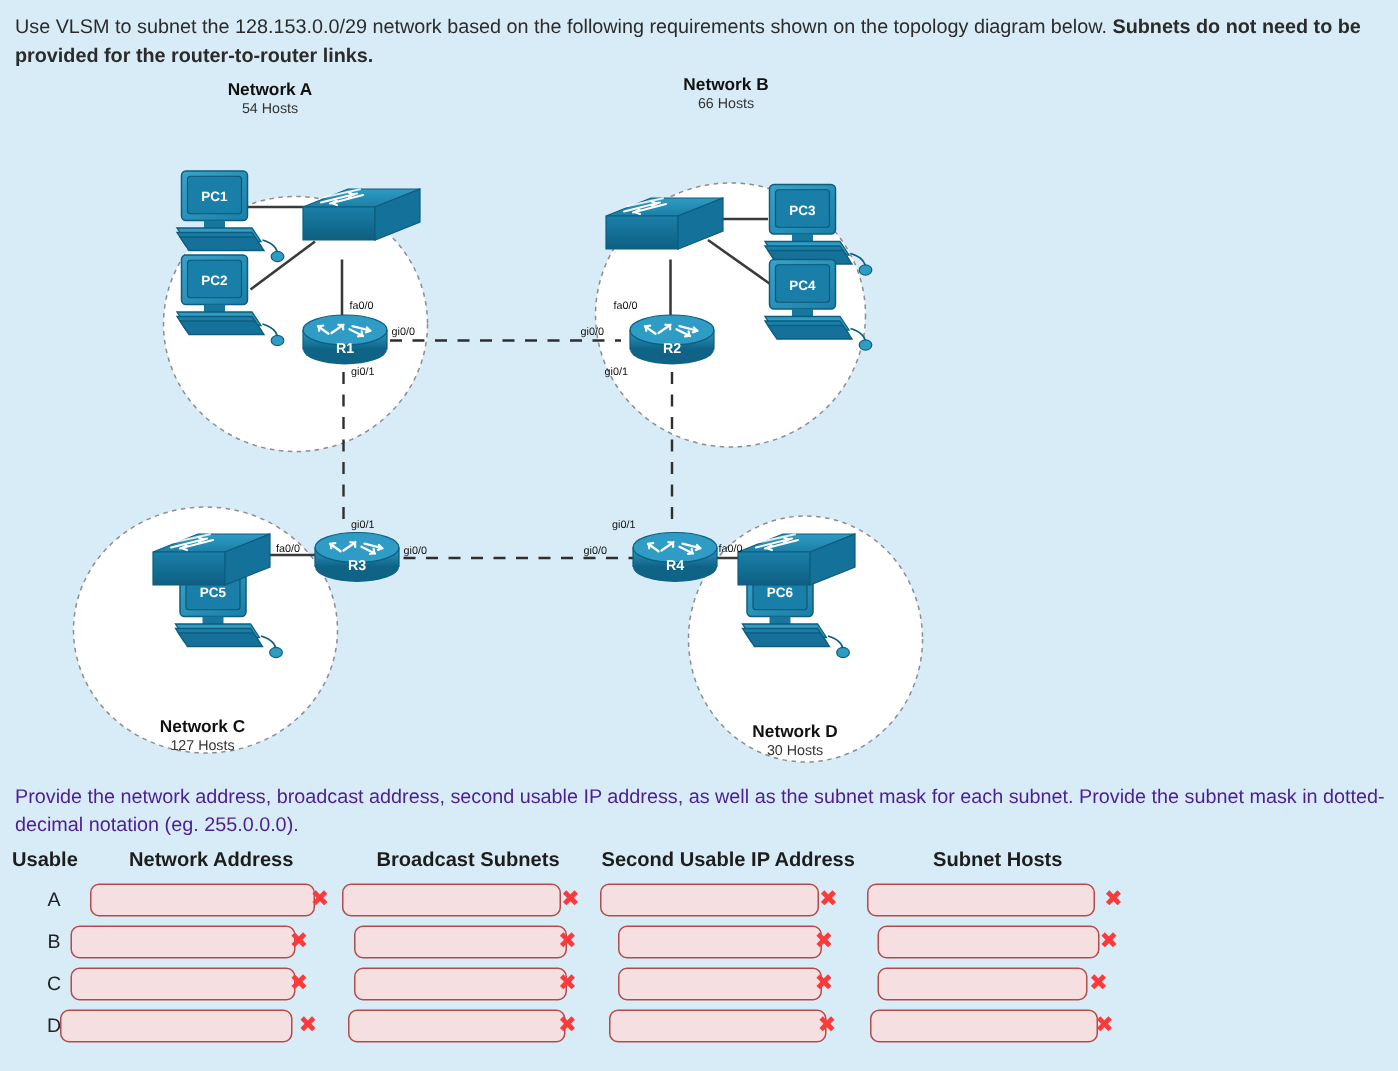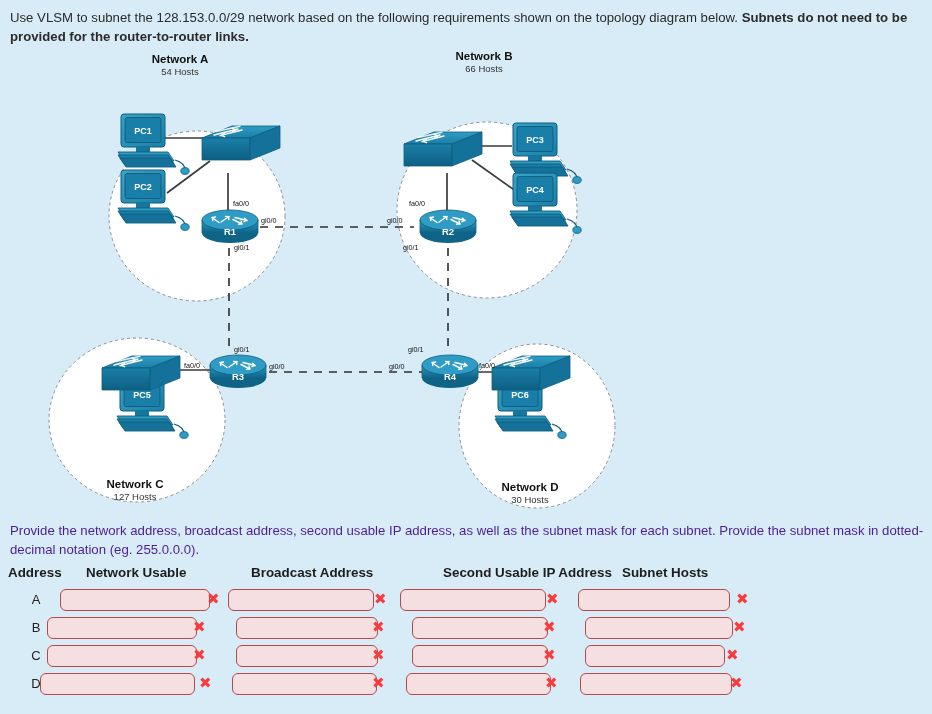--- a/index.html
+++ b/index.html
@@ -59,21 +59,21 @@
   .hdr {
     position: absolute;
     font-size: 13.4px;
     font-weight: bold;
     color: #1d1d1d;
     white-space: nowrap;
   }
   .hdr.c0 { left: 8px; }
   .hdr.c1 { left: 86px; }
   .hdr.c2 { left: 251px; }
-  .hdr.c3 { left: 401px; margin-left: 42px; }
+  .hdr.c3 { left: 401px; }
   .hdr.c4 { left: 622px; }
 
   .row {
     position: relative;
     height: 28px;
   }
   .rowlabel {
     position: absolute;
     left: 26px;
     top: 5px;
@@ -323,23 +323,23 @@
   <text class="iflabel" x="357" y="321">gi0/0</text>
   <text class="iflabel" x="376" y="304">gi0/1</text>
 </svg>
 </div>
 
 <div class="prompt2">Provide the network address, broadcast address, second usable IP address, as well as the subnet mask for each subnet. Provide the subnet mask in dotted-decimal notation (eg. 255.0.0.0).</div>
 
 <div class="table-wrap">
 
   <div class="hdr-row">
-    <span class="hdr c0">Address</span>
-    <span class="hdr c1">Network Usable</span>
-    <span class="hdr c2">Broadcast Address</span>
+    <span class="hdr c0">Usable</span>
+    <span class="hdr c1">Network Address</span>
+    <span class="hdr c2">Broadcast Subnets</span>
     <span class="hdr c3">Second Usable IP Address</span>
     <span class="hdr c4">Subnet Hosts</span>
   </div>
 
   <div class="row rA">
     <span class="rowlabel">A</span>
     <input class="field f1" type="text" value="" style="">
     <span class="xmark x1">✖</span>
     <input class="field f2" type="text" value="" style="">
     <span class="xmark x2">✖</span>

